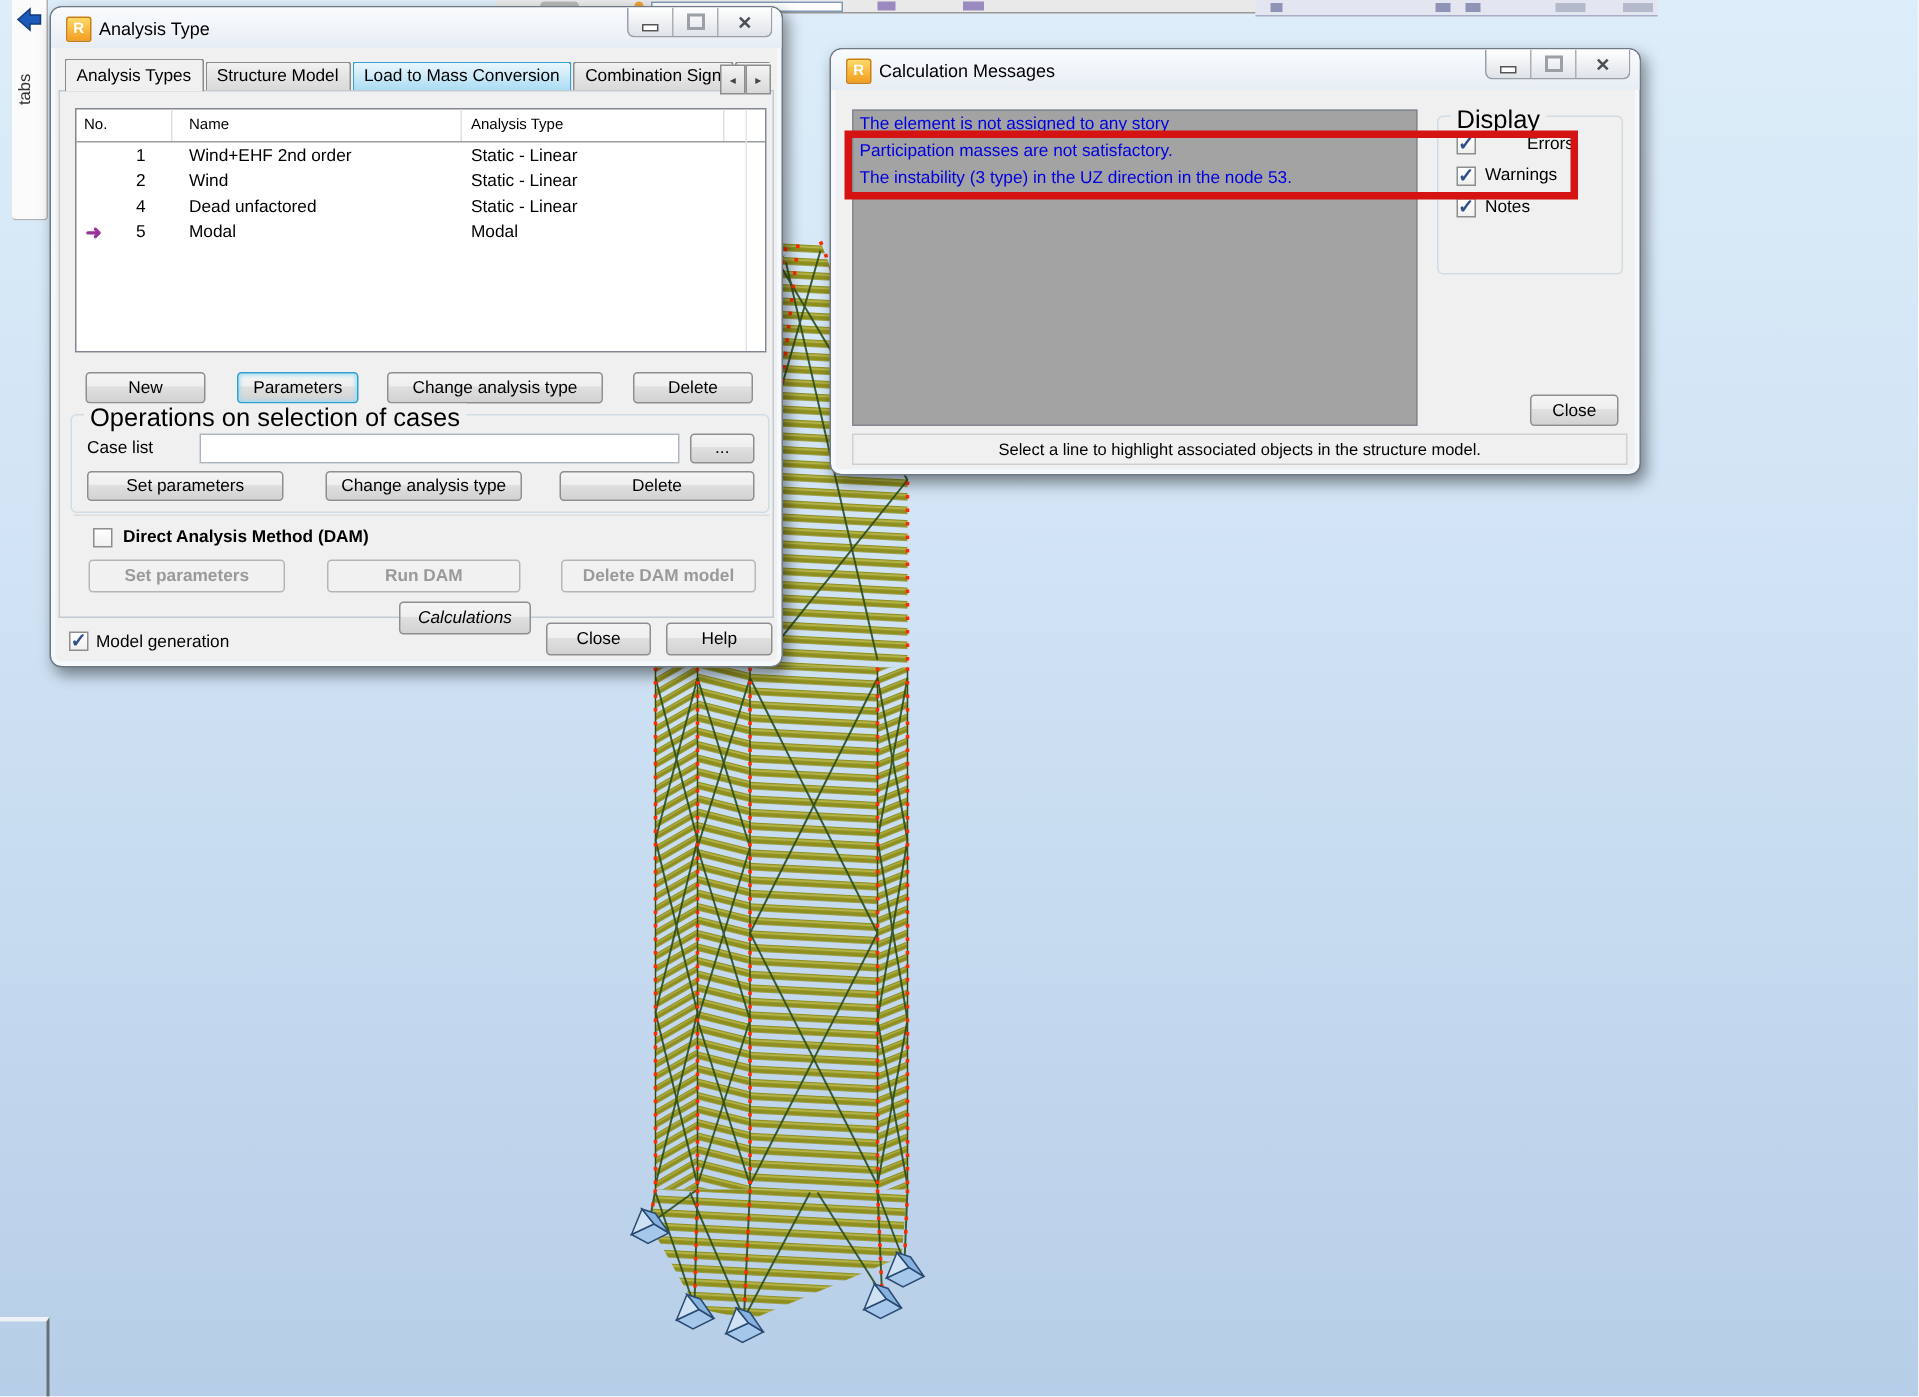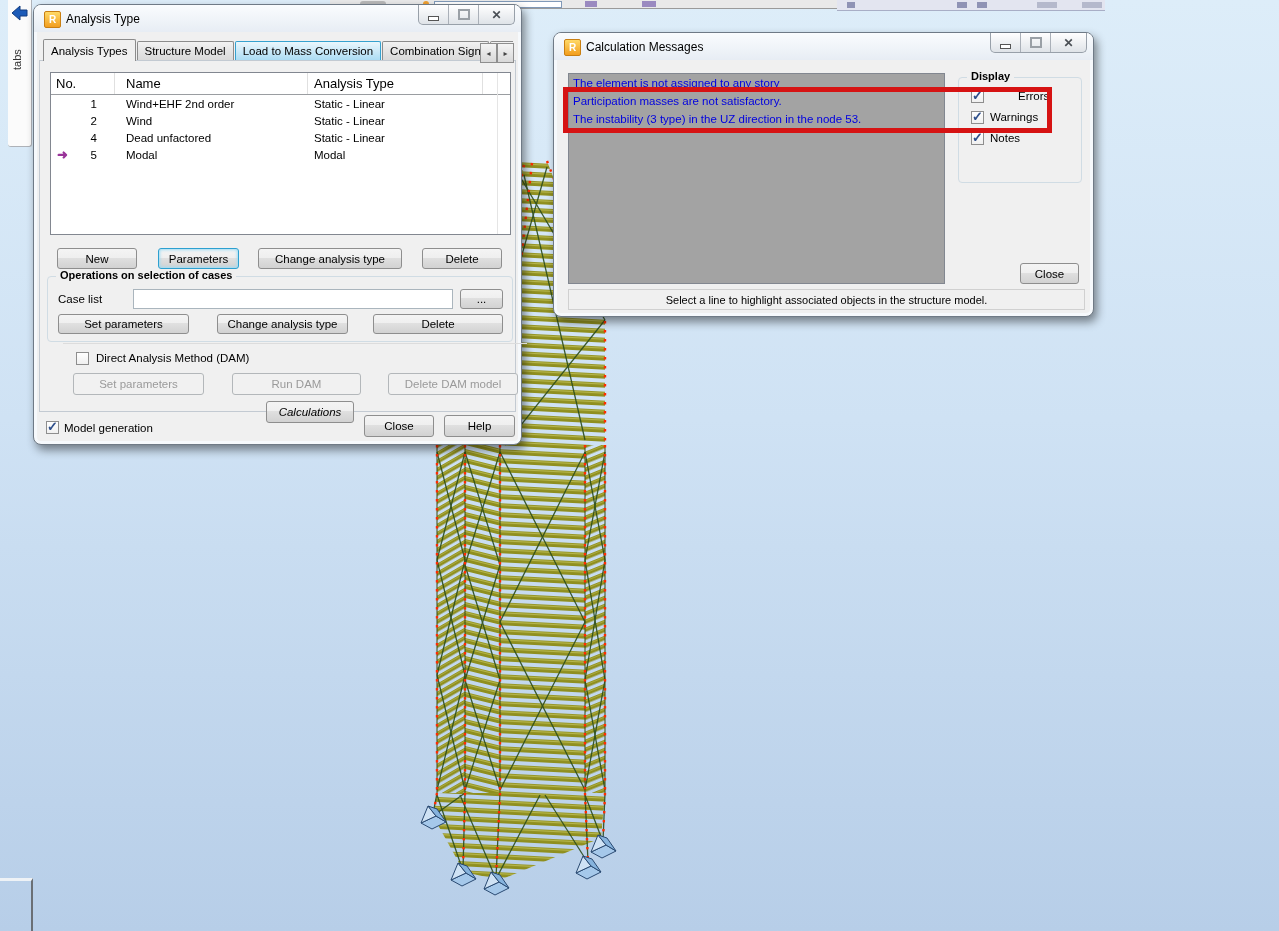--- a/index.html
+++ b/index.html
@@ -59,32 +59,32 @@
     font-size:11.5px;background:linear-gradient(#f2f2f2,#e5e5e5 45%,#d8d8d8);
     border:1px solid #8c8c8c;border-bottom:none;border-radius:2px 2px 0 0;margin-right:1px;cursor:pointer;}
   .tab.active{background:#f0f0f0;height:22px;margin-top:0;line-height:22px;position:relative;z-index:3;}
   .tab.hl{background:linear-gradient(#eaf7fd,#cdeaf8 45%,#a8dbf3);border-color:#36a1ce;}
   .tabscroll{position:absolute;top:38px;right:7px;z-index:4;display:flex;}
   .tabscroll .sb{width:15px;height:18px;border:1px solid #8e8e8e;background:linear-gradient(#f4f4f4,#d8d8d8);
     font-size:8px;display:flex;align-items:center;justify-content:center;color:#444;cursor:pointer;}
   .tabpage{position:absolute;left:5px;top:55px;width:475px;height:350px;border:1px solid #c3cad2;background:#f0f0f0;}
   
   .case-table{position:absolute;left:10px;top:11px;width:461px;height:163px;background:#fff;border:1px solid #828790;box-sizing:border-box;}
-  .thead{display:flex;height:21px;align-items:center;border-bottom:1px solid #9a9da1;font-size:13px;}
+  .thead{display:flex;height:21px;align-items:center;border-bottom:1px solid #9a9da1;font-size:10px;}
   .th{box-sizing:border-box;border-right:1px solid #e0e0e0;height:100%;display:flex;align-items:center;padding-left:5px;}
   .th-no{width:64px;}.th-name{width:193px;padding-left:11px;}.th-type{width:175px;padding-left:6px;}.th-rest{flex:1;border-right:none;}
   .tr{display:flex;height:17px;align-items:center;font-size:11.5px;position:relative;cursor:default;}
   .td-no{width:64px;text-align:right;padding-right:18px;box-sizing:border-box;}
   .td-name{width:193px;padding-left:11px;box-sizing:border-box;}
   .td-type{width:175px;padding-left:6px;box-sizing:border-box;}
   .cur-arrow{position:absolute;left:6px;top:1px;color:#993399;font-size:13px;font-weight:bold;line-height:15px;}
   .tbl-vline{position:absolute;left:446px;top:0;bottom:0;width:1px;background:#e5e5e5;}
   
   .groupbox{position:absolute;border:1px solid #d0dce4;border-radius:4px;}
-  .grouplabel{position:absolute;top:-8px;left:8px;background:#f0f0f0;padding:0 4px;font-size:11px;font-weight:bold;}
+  .grouplabel{position:absolute;top:-8px;left:8px;background:#f0f0f0;padding:0 4px;font-size:17px;}
   .cb{position:absolute;width:13px;height:13px;box-sizing:border-box;background:linear-gradient(#fff,#f0f0f0);
     border:1px solid #8e8e8e;cursor:pointer;}
   .cb.checked::after{content:"✓";position:absolute;left:0px;top:-3px;color:#30508c;font-size:13px;font-weight:bold;}
   .cb-label{position:absolute;font-size:11.5px;}
   .text-input{position:absolute;box-sizing:border-box;background:#fff;border:1px solid #aab5bd;font-size:11.5px;padding:2px 4px;font-family:"Liberation Sans",sans-serif;}
   
   .msg-list{position:absolute;left:14px;top:40px;width:377px;height:211px;background:#a3a3a3;border:1px solid #828790;box-sizing:border-box;overflow:hidden;}
   .msg-line{height:18px;line-height:18px;padding-left:4px;font-size:11.5px;color:var(--message-blue);cursor:pointer;white-space:nowrap;}
   .msg-line.sel{background:var(--selection-blue);color:#fff;}
   .msg-line.plain{color:#000;}
@@ -303,21 +303,21 @@
       <div class="groupbox" style="left:7px;top:215px;width:464px;height:64px;">
         <span class="grouplabel">Operations on selection of cases</span>
         <span class="cb-label" style="left:10px;top:16px;">Case list</span>
         <input class="text-input" style="left: 85px; top: 12px; width: 320px; height: 20px;" value="">
         <div class="btn" style="left:412px;top:12px;width:43px;height:20px;">...</div>
         <div class="btn" style="left:10px;top:37px;width:131px;height:20px;">Set parameters</div>
         <div class="btn" style="left:169px;top:37px;width:131px;height:20px;">Change analysis type</div>
         <div class="btn" style="left:325px;top:37px;width:130px;height:20px;">Delete</div>
       </div>
 
-      <div style="position:absolute;left:23px;top:282px;width:464px;height:66px;border-top:1px solid #dcdcdc;">
+      <div style="position:absolute;left:9px;top:282px;width:464px;height:66px;border-top:1px solid #dcdcdc;font-weight:bold;">
         <span class="cb" style="left:13px;top:8px;"></span>
         <span class="cb-label" style="left:33px;top:8px;">Direct Analysis Method (DAM)</span>
         <div class="btn disabled" style="left:10px;top:29px;width:131px;height:22px;">Set parameters</div>
         <div class="btn disabled" style="left:169px;top:29px;width:129px;height:22px;">Run DAM</div>
         <div class="btn disabled" style="left:325px;top:29px;width:130px;height:22px;">Delete DAM model</div>
       </div>
     </div>
 
     <span class="cb checked" style="left:12px;top:416px;"></span>
     <span class="cb-label" style="left:30px;top:417px;">Model generation</span>

